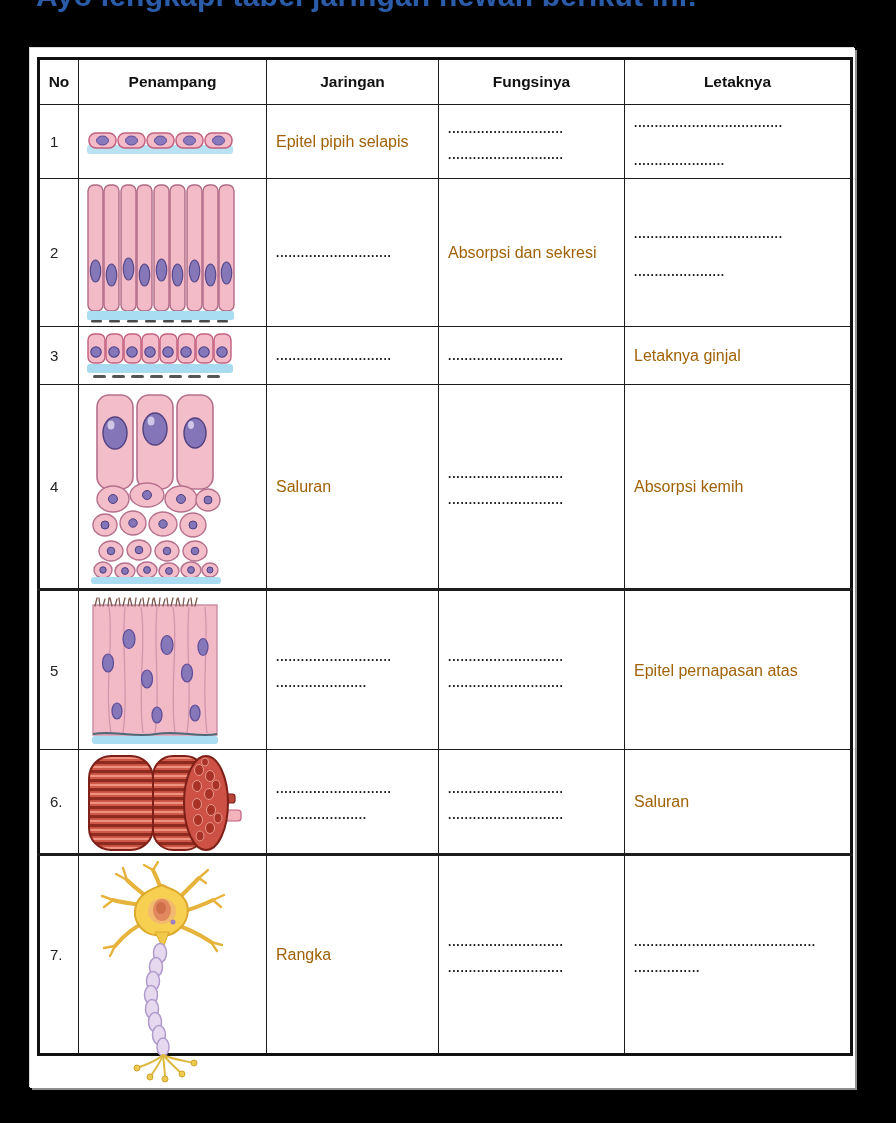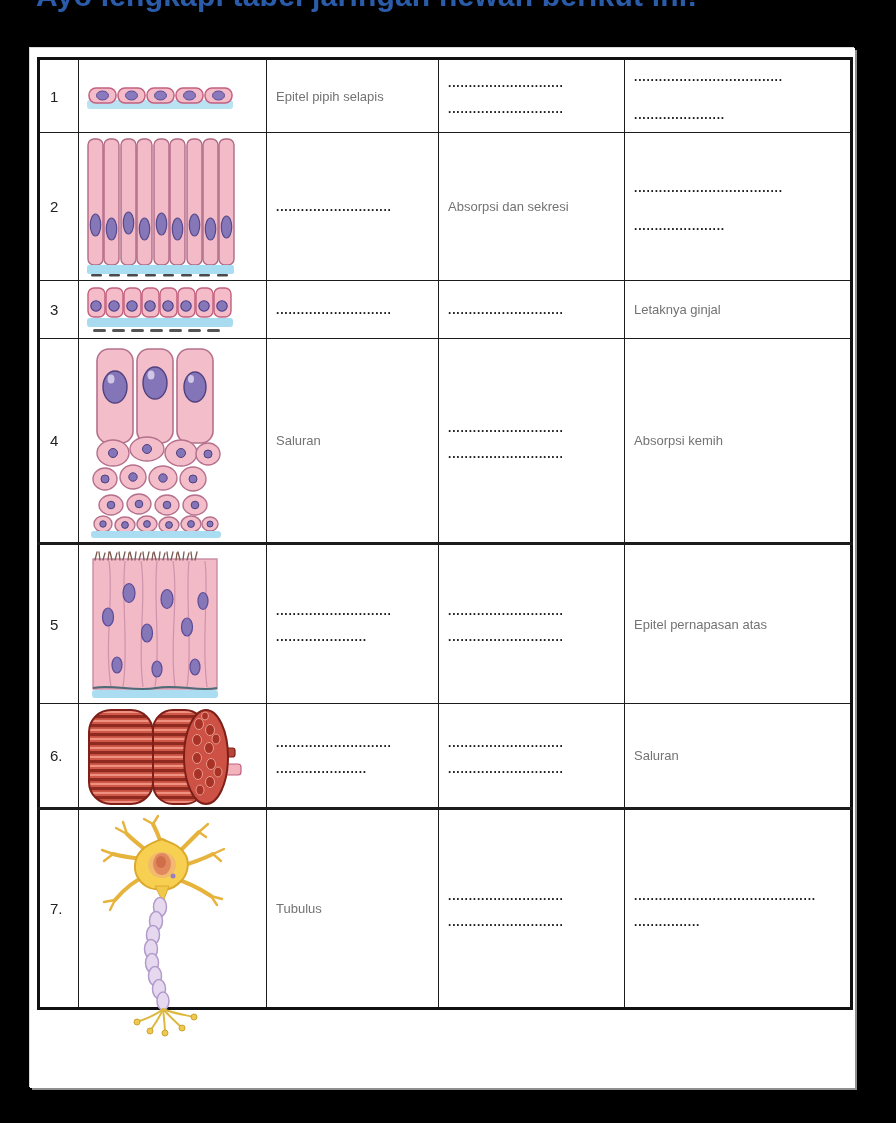--- a/index.html
+++ b/index.html
@@ -14,41 +14,48 @@
   .tbl th,.tbl td{border:1.5px solid #1c1c1c;padding:0;vertical-align:middle}
   .tbl th{font-size:15.5px;font-weight:700;color:#111;text-align:center;background:#fff}
   tr.thick td{border-bottom-width:3px}
   .h46{height:46px}.h74{height:74px}.h148{height:148px}.h58{height:58px}
   .h205{height:205px}.h160{height:160px}.h105{height:105px}.h200{height:200px}
   td.c-no{padding-left:10px;font-size:15px;color:#222;vertical-align:middle}
   td.c-pen{position:relative;overflow:visible}
   .lines{display:flex;flex-direction:column;justify-content:center;gap:18px;
          padding-left:9px;padding-right:4px;height:100%}
   .lines.gap-lg{gap:30px}
-  .txt{font-size:13px;color:#737373;line-height:17px}
+  .txt{font-size:16px;color:#a16207;line-height:17px}
   .dots{font-size:12px;font-weight:700;letter-spacing:.8px;color:#1a1a1a;
         line-height:8px;white-space:nowrap;overflow:hidden}
   svg.ill{position:absolute;display:block}
 </style>
 </head>
 <body>
 
 <div class="title">Ayo lengkapi tabel jaringan hewan berikut ini!</div>
 
 <div class="paper">
 <table class="tbl">
   <colgroup>
         <col style="width:40px">
         <col style="width:188px">
         <col style="width:172px">
         <col style="width:186px">
         <col style="width:227px">
       </colgroup>
 
   <tbody>
+        <tr class="h46">
+    <th>No</th>
+    <th>Penampang</th>
+    <th>Jaringan</th>
+    <th>Fungsinya</th>
+    <th>Letaknya</th>
+  </tr>
 
   <tr class="h74">
     <td class="c-no">1</td>
     <td class="c-pen">
       <svg class="ill" style="left:6px;top:21px" width="152" height="32" viewBox="0 0 152 32">
         <rect x="2" y="19" width="146" height="9" rx="3" fill="#b9e2f2"></rect>
         <g stroke="#c2607f" stroke-width="1.5" fill="#f4bcc9">
           <rect x="4" y="7" width="27" height="15" rx="7"></rect>
                 <rect x="33" y="7" width="27" height="15" rx="7"></rect>
           <rect x="62" y="7" width="27" height="15" rx="7"></rect>
@@ -418,21 +425,21 @@
           <circle cx="48" cy="208" r="3"></circle>
                 <circle cx="61" cy="217" r="3"></circle>
                 <circle cx="76" cy="219" r="3"></circle>
           <circle cx="93" cy="214" r="3"></circle>
                 <circle cx="105" cy="203" r="3"></circle>
         </g>
       </svg>
     </td>
     <td>
             <div class="lines">
-      <span class="txt">Tubulus</span>
+      <span class="txt">Rangka</span>
     </div>
           </td>
     <td>
             <div class="lines">
       <span class="dots">............................</span>
       <span class="dots">............................</span>
     </div>
           </td>
     <td>
             <div class="lines">

